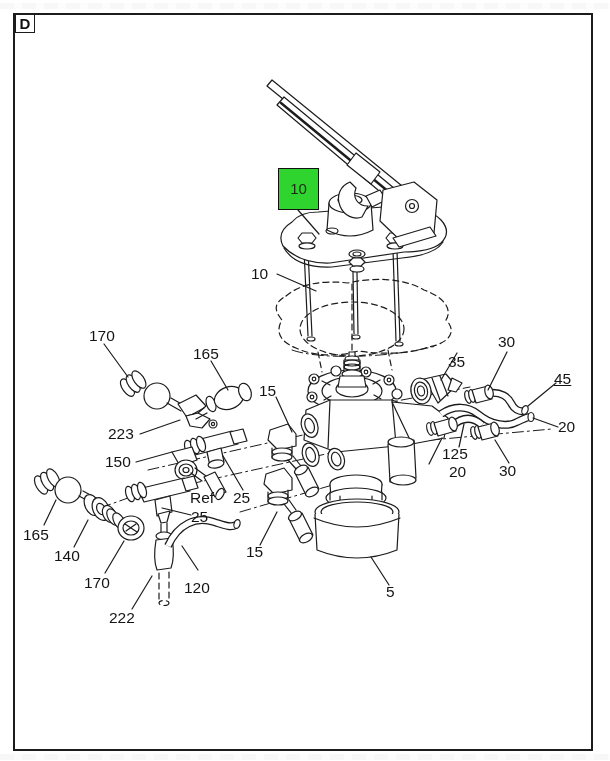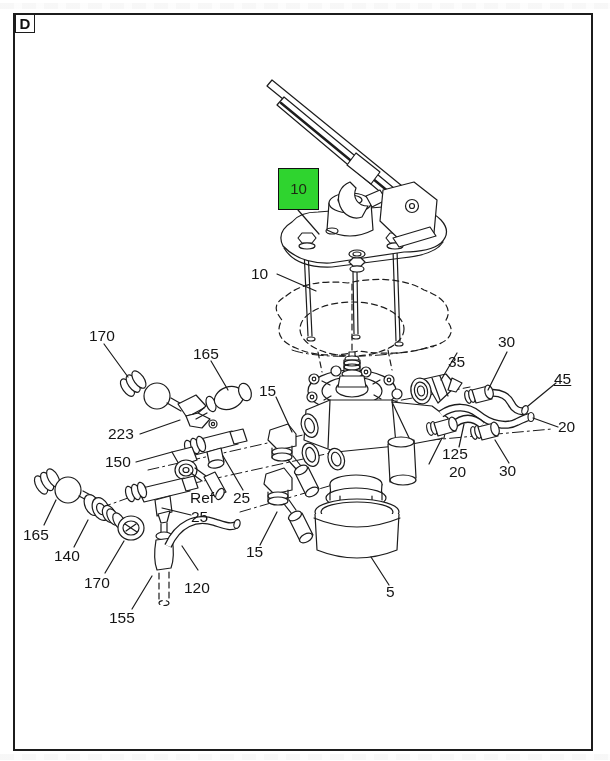--- a/index.html
+++ b/index.html
@@ -370,21 +370,21 @@
 
   <div id="callout-layer">
       <span class="callout" style="left: 251px; top: 265px;">10</span>
       <span class="callout" style="left: 89px; top: 327px;">170</span>
       <span class="callout" style="left: 193px; top: 345px;">165</span>
       <span class="callout" style="left: 108px; top: 425px;">223</span>
       <span class="callout" style="left: 105px; top: 453px;">150</span>
       <span class="callout" style="left: 23px; top: 526px;">165</span>
       <span class="callout" style="left: 54px; top: 547px;">140</span>
       <span class="callout" style="left: 84px; top: 574px;">170</span>
-      <span class="callout" style="left: 109px; top: 609px;">155</span>
+      <span class="callout" style="left: 109px; top: 609px;">222</span>
       <span class="callout" style="left: 190px; top: 489px;">Ref</span>
       <span class="callout" style="left: 233px; top: 489px;">25</span>
       <span class="callout" style="left: 191px; top: 508px;">25</span>
       <span class="callout" style="left: 184px; top: 569px; margin-top: 10px;">120</span>
       <span class="callout" style="left: 259px; top: 382px;">15</span>
       <span class="callout" style="left: 246px; top: 543px;">15</span>
       <span class="callout" style="left: 386px; top: 583px;">5</span>
       <span class="callout" style="left: 413px; top: 463px; margin-left: 36px;">20</span>
       <span class="callout" style="left: 442px; top: 445px;">125</span>
       <span class="callout" style="left: 448px; top: 335px; margin-top: 18px;">35</span>

